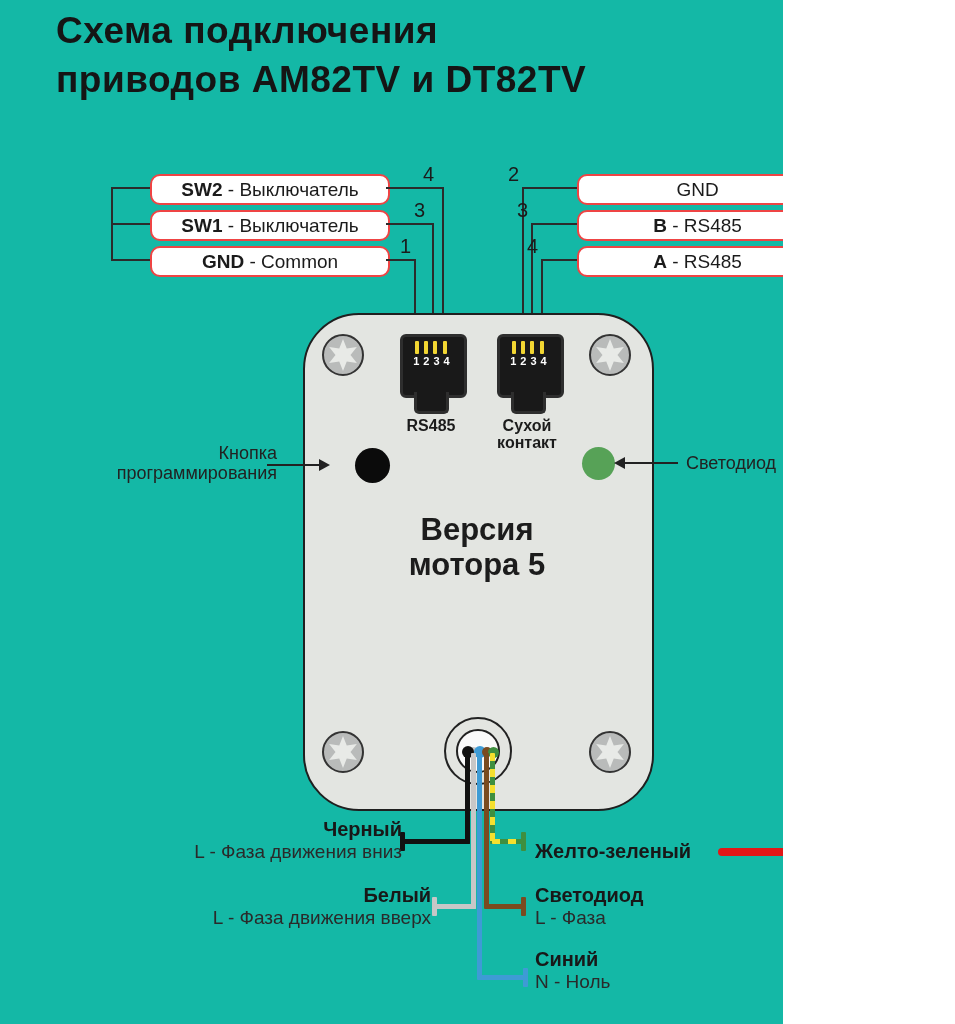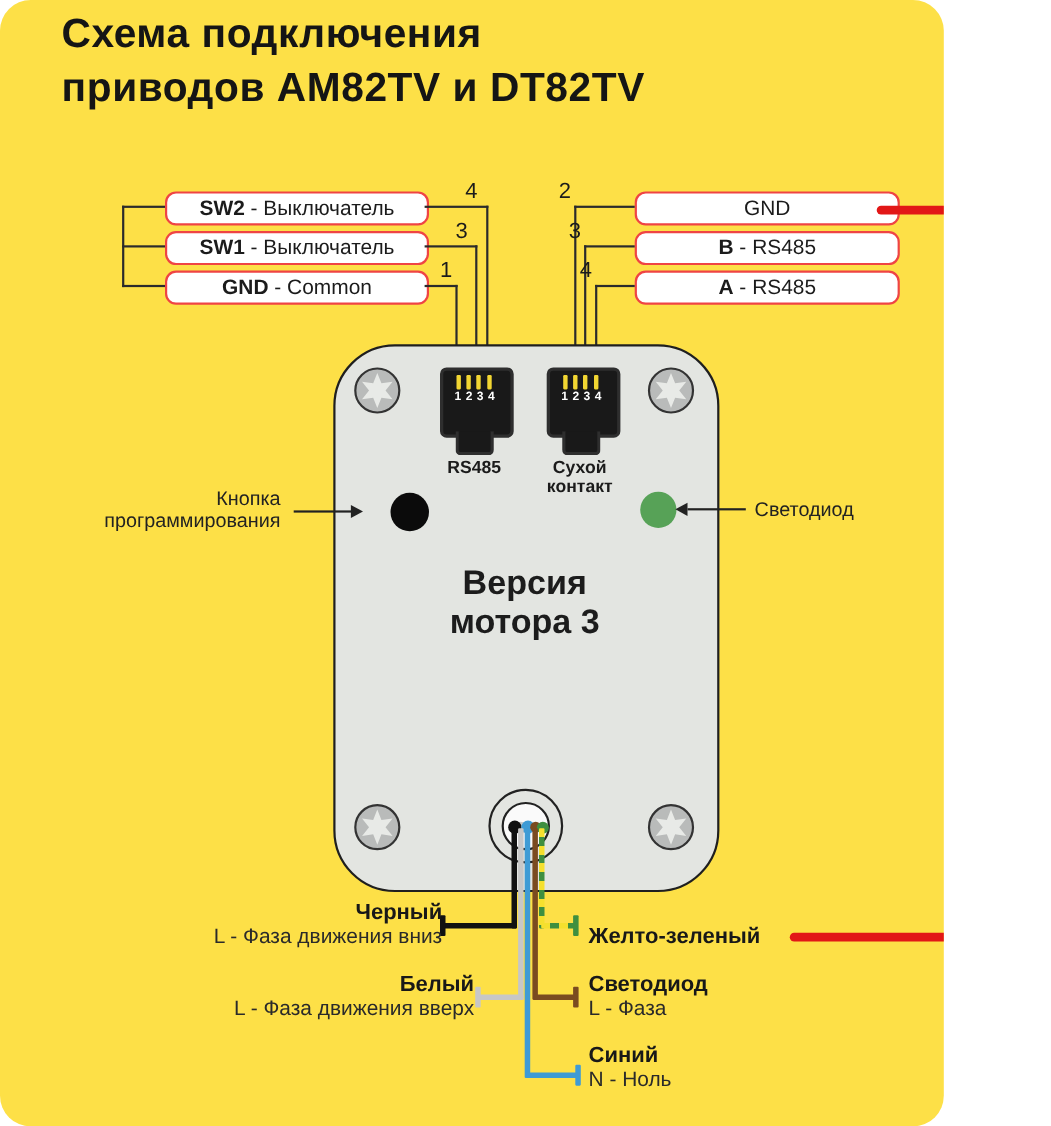--- a/index.html
+++ b/index.html
@@ -1,17 +1,17 @@
 <!DOCTYPE html>
 <html><head>
 <meta charset="utf-8">
 <style>
   html,body{margin:0;padding:0;}
   body{font-family:"Liberation Sans",sans-serif;background:#ffffff;}
-  .page{position:relative;width:858px;height:1024px;background:#fde047;overflow:hidden;border-radius:28px;}
+  .page{position:relative;width:783px;height:1024px;background:#14b8a6;overflow:hidden;}
   .abs{position:absolute;}
   
   .title{left:56px;top:6px;font-size:37px;line-height:49px;font-weight:bold;color:#151515;letter-spacing:.5px;}
   
   .tbox{height:27px;background:#ffffff;border:2px solid #ef4444;border-radius:10px;
         display:flex;align-items:center;justify-content:center;font-size:19px;color:#1b1b1b;white-space:pre;}
   .tbox b{font-weight:bold;}
   
   .wire{background:#2b2b2b;}
   .pin-num{font-size:20px;color:#1b1b1b;}
@@ -132,34 +132,34 @@
   </div>
   <div class="abs tab" style="left:511px;top:392px"></div>
   <div class="abs conn-label" style="left:482px;top:417px;width:90px">
     <div>Сухой</div>
     <div>контакт</div>
   </div>
 
   <div class="abs round" style="left:355px;top:448px;width:35px;height:35px;background:#0b0b0b"></div>
   <div class="abs round" style="left:582px;top:447px;width:33px;height:33px;background:#57a257"></div>
 
-  <div class="abs side-label ta-r" style="left:52px;top:443px;width:203px">
+  <div class="abs side-label ta-r" style="left:74px;top:443px;width:203px">
     <div>Кнопка</div>
     <div>программирования</div>
   </div>
   <div class="abs arrow-line" style="left:267px;top:464px;width:53px"></div>
   <div class="abs arrow-head-r" style="left:319px;top:459px"></div>
 
   <div class="abs side-label" style="left:686px;top:453px">Светодиод</div>
   <div class="abs arrow-line" style="left:625px;top:462px;width:53px"></div>
   <div class="abs arrow-head-l" style="left:614px;top:457px"></div>
 
   <div class="abs version">
     <div>Версия</div>
-    <div>мотора 3</div>
+    <div>мотора 5</div>
   </div>
 
   <div class="abs round" style="left:444px;top:717px;width:64px;height:64px;border:2px solid #222"></div>
   <div class="abs round" style="left:456px;top:729px;width:40px;height:40px;border:2px solid #222;background:#fafafa"></div>
   <div class="abs round" style="left:468px;top:747px;width:11px;height:11px;background:#c7c7c7"></div>
   <div class="abs round" style="left:462px;top:746px;width:12px;height:12px;background:#111"></div>
   <div class="abs round" style="left:474px;top:746px;width:12px;height:12px;background:#3e9bd5"></div>
   <div class="abs round" style="left:482px;top:747px;width:10px;height:10px;background:#7a4b20"></div>
   <div class="abs round" style="left:488px;top:747px;width:11px;height:11px;background:#3f8f3f"></div>
 

